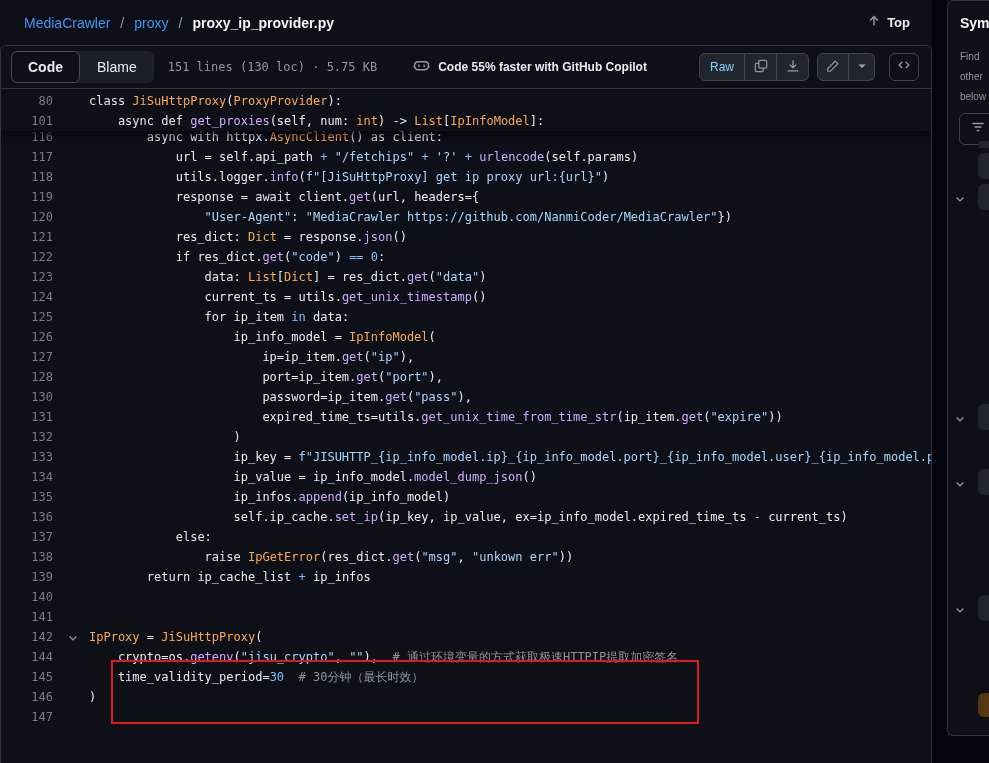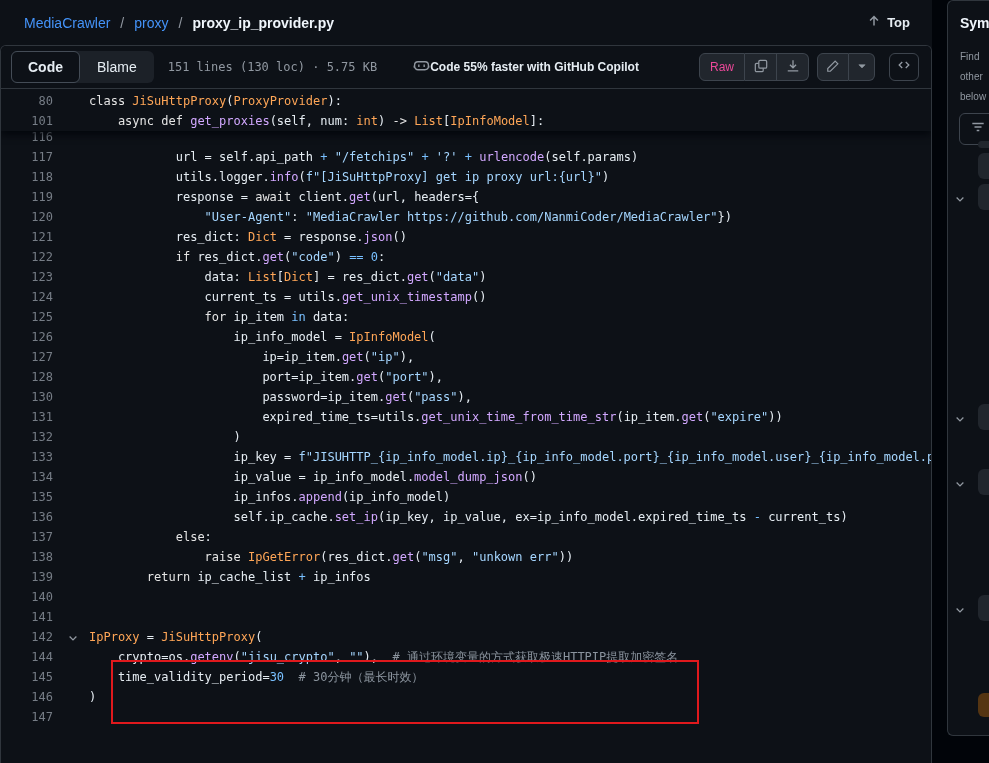--- a/index.html
+++ b/index.html
@@ -18,26 +18,26 @@
   .top-btn svg { stroke: #9198a1; }
 
   
   .file-box { position: absolute; top: 45px; left: 0; width: 932px; height: 718px; border: 1px solid #30363d; border-bottom: none; border-radius: 6px 6px 0 0; overflow: hidden; }
 
   .toolbar { height: 43px; border-bottom: 1px solid #30363d; display: flex; align-items: center; padding: 0 12px 0 10px; background: #0d1117; }
   .seg { display: flex; align-items: center; background: #1c2128; border-radius: 6px; height: 32px; }
   .seg-btn { height: 32px; display: flex; align-items: center; padding: 0 16px; font-size: 14px; color: #e6edf3; border-radius: 6px; cursor: pointer; border: 1px solid transparent; }
   .seg-btn.selected { background: #0d1117; border-color: #444c56; font-weight: 600; }
   .file-stats { margin-left: 14px; font-family: "DejaVu Sans Mono", monospace; font-size: 12px; color: #9198a1; white-space: nowrap; }
-  .copilot { margin-left: 36px; display: flex; align-items: center; font-size: 12px; font-weight: 600; color: #e6edf3; white-space: nowrap; }
+  .copilot { margin-left: 36px; display: flex; align-items: center; gap: 8px; font-size: 12px; font-weight: 600; color: #e6edf3; white-space: nowrap; }
   .copilot svg { stroke: #9198a1; }
 
   .toolbar-right { margin-left: auto; display: flex; align-items: center; gap: 8px; }
   .btn-group { display: flex; align-items: center; }
-  .gh-btn { height: 28px; display: flex; align-items: center; justify-content: center; background: #21262d; border: 1px solid #3d444d; color: #ec4899; font-size: 12px; cursor: pointer; padding: 0 10px; }
+  .gh-btn { height: 28px; display: flex; align-items: center; justify-content: center; background: #21262d; border: 1px solid #3d444d; color: #7dd3fc; font-size: 12px; cursor: pointer; padding: 0 10px; }
   .btn-group .gh-btn + .gh-btn { border-left: none; }
   .btn-group .gh-btn:first-child { border-radius: 6px 0 0 6px; }
   .btn-group .gh-btn:last-child { border-radius: 0 6px 6px 0; }
   .btn-group .gh-btn:only-child { border-radius: 6px; }
   .gh-btn.icon-btn { width: 32px; padding: 0; }
   .gh-btn svg { stroke: #9198a1; }
   .ghost-btn { height: 28px; width: 30px; display: flex; align-items: center; justify-content: center; background: transparent; border: 1px solid #3d444d; border-radius: 6px; cursor: pointer; margin-left: 6px; }
   .ghost-btn svg { stroke: #9198a1; }
 
   
@@ -133,21 +133,21 @@
         <div class="ghost-btn">
             <span><svg width="14" height="14" viewBox="0 0 16 16" fill="none" stroke-width="1.5">
                 <path d="M6 4.5L2.5 8 6 11.5M10 4.5L13.5 8 10 11.5"></path>
               </svg></span>
           </div>
       </div>
     </div>
 
     <div class="code-area">
       <div class="code-scroll" id="code-scroll">
-          <div class="code-row"><span class="ln">116</span><span class="gut"></span></div>
+          <div class="code-row"><span class="ln">116</span><span class="gut"></span><span class="src"><span class="tk-p">        </span><span class="tk-k">async with </span><span class="tk-p">httpx.</span><span class="tk-t">AsyncClient</span><span class="tk-p">() </span><span class="tk-k">as</span><span class="tk-p"> client:</span></span></div>
           <div class="code-row"><span class="ln">117</span><span class="gut"></span><span class="src"><span class="tk-p">            url = self.api_path </span><span class="tk-n">+</span><span class="tk-p"> </span><span class="tk-s">"/fetchips"</span><span class="tk-p"> </span><span class="tk-n">+</span><span class="tk-p"> </span><span class="tk-s">'?'</span><span class="tk-p"> </span><span class="tk-n">+</span><span class="tk-p"> </span><span class="tk-f">urlencode</span><span class="tk-p">(self.params)</span></span></div>
           <div class="code-row"><span class="ln">118</span><span class="gut"></span><span class="src"><span class="tk-p">            utils.logger.</span><span class="tk-f">info</span><span class="tk-p">(</span><span class="tk-s">f"[JiSuHttpProxy] get ip proxy url:{url}"</span><span class="tk-p">)</span></span></div>
           <div class="code-row"><span class="ln">119</span><span class="gut"></span><span class="src"><span class="tk-p">            response = </span><span class="tk-k">await</span><span class="tk-p"> client.</span><span class="tk-f">get</span><span class="tk-p">(url, headers={</span></span></div>
           <div class="code-row"><span class="ln">120</span><span class="gut"></span><span class="src"><span class="tk-p">                </span><span class="tk-s">"User-Agent"</span><span class="tk-p">: </span><span class="tk-s">"MediaCrawler https://github.com/NanmiCoder/MediaCrawler"</span><span class="tk-p">})</span></span></div>
           <div class="code-row"><span class="ln">121</span><span class="gut"></span><span class="src"><span class="tk-p">            res_dict: </span><span class="tk-t">Dict</span><span class="tk-p"> = response.</span><span class="tk-f">json</span><span class="tk-p">()</span></span></div>
           <div class="code-row"><span class="ln">122</span><span class="gut"></span><span class="src"><span class="tk-p">            </span><span class="tk-k">if</span><span class="tk-p"> res_dict.</span><span class="tk-f">get</span><span class="tk-p">(</span><span class="tk-s">"code"</span><span class="tk-p">) </span><span class="tk-n">==</span><span class="tk-p"> </span><span class="tk-n">0</span><span class="tk-p">:</span></span></div>
           <div class="code-row"><span class="ln">123</span><span class="gut"></span><span class="src"><span class="tk-p">                data: </span><span class="tk-t">List</span><span class="tk-p">[</span><span class="tk-t">Dict</span><span class="tk-p">] = res_dict.</span><span class="tk-f">get</span><span class="tk-p">(</span><span class="tk-s">"data"</span><span class="tk-p">)</span></span></div>
           <div class="code-row"><span class="ln">124</span><span class="gut"></span><span class="src"><span class="tk-p">                current_ts = utils.</span><span class="tk-f">get_unix_timestamp</span><span class="tk-p">()</span></span></div>
           <div class="code-row"><span class="ln">125</span><span class="gut"></span><span class="src"><span class="tk-p">                </span><span class="tk-k">for</span><span class="tk-p"> ip_item </span><span class="tk-n">in</span><span class="tk-p"> data:</span></span></div>
           <div class="code-row"><span class="ln">126</span><span class="gut"></span><span class="src"><span class="tk-p">                    ip_info_model = </span><span class="tk-t">IpInfoModel</span><span class="tk-p">(</span></span></div>

